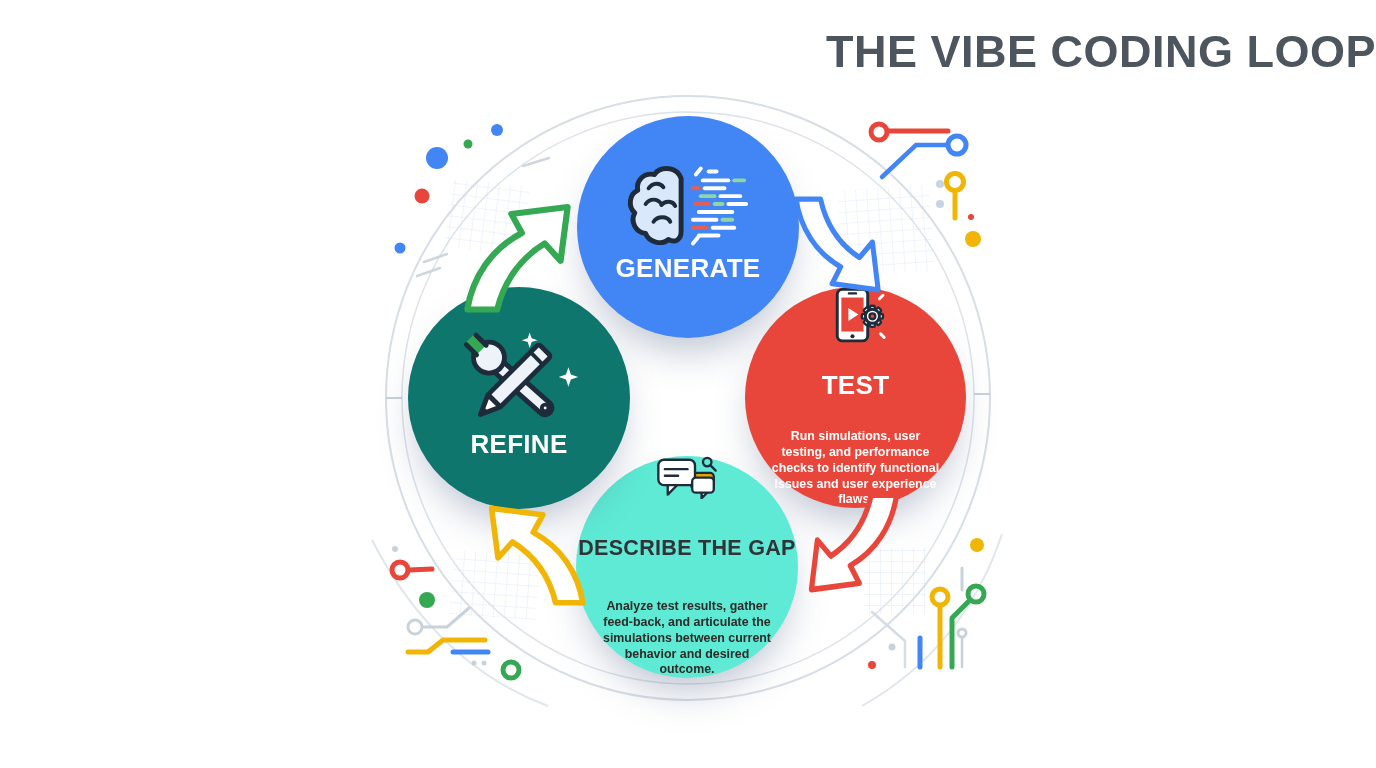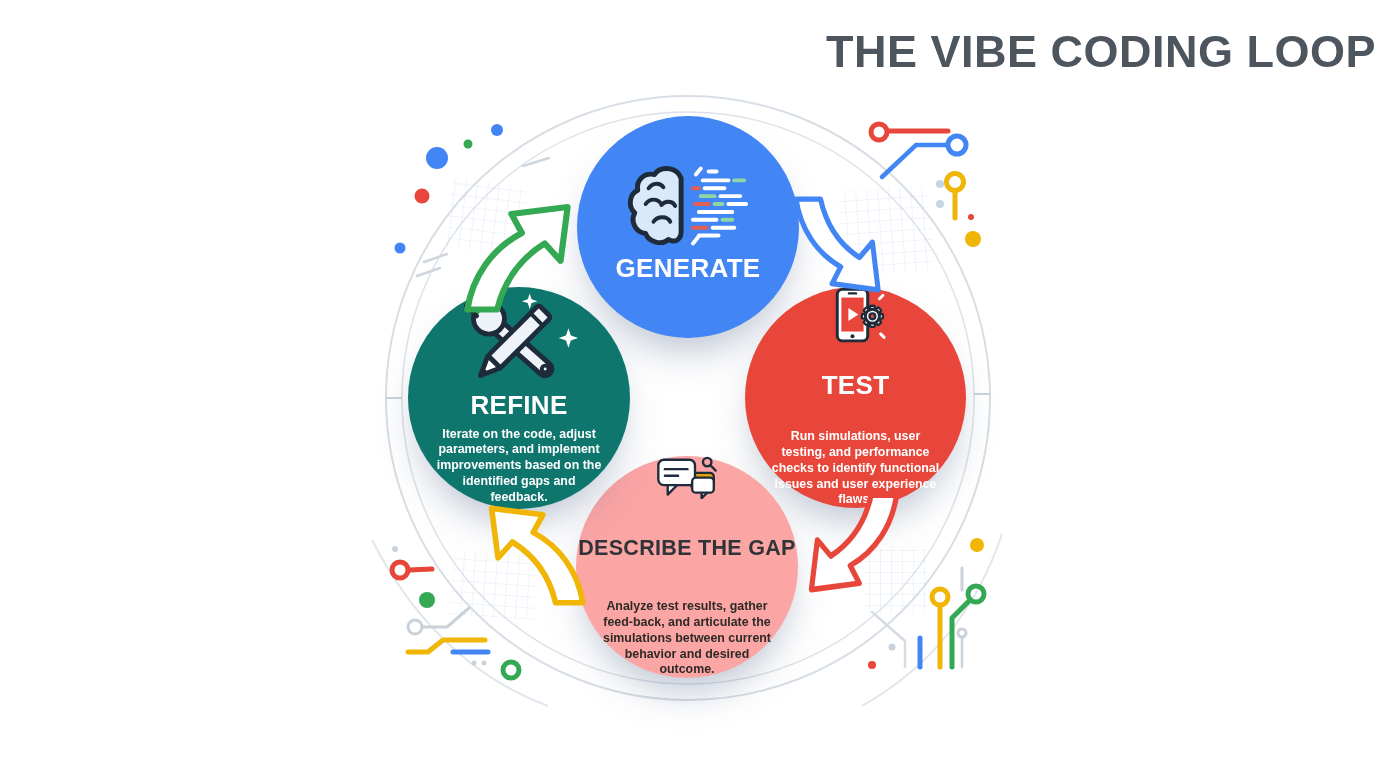--- a/index.html
+++ b/index.html
@@ -16,21 +16,21 @@
 
   .node{position:absolute;border-radius:50%;display:flex;flex-direction:column;
         align-items:center;justify-content:center;text-align:center;z-index:3;
         box-shadow:0 22px 38px -10px rgba(60,80,120,.35);}
   .node h2{margin:3px 0 6px;font-size:26px;font-weight:bold;color:#fff;letter-spacing:.3px;}
   .node p{margin:0;font-size:12.4px;line-height:1.27;color:#fff;padding:0 25px;font-weight:bold;}
   .node .icon{display:block;margin-bottom:2px;}
 
   .node-generate{left:577px;top:116px;width:222px;height:222px;background:#4285F4;}
   .node-test{left:745px;top:287px;width:221px;height:221px;background:#E8463A;gap:22px;}
-  .node-describe{left:576px;top:456px;width:222px;height:222px;background:#fca5a5;gap:32px;}
+  .node-describe{left:576px;top:456px;width:222px;height:222px;background:#5eead4;gap:32px;}
   .node-refine{left:408px;top:287px;width:222px;height:222px;background:#0f766e;}
 
   .node-describe h2{color:#303337;font-size:21.5px;}
   .node-describe p{color:#2b2a26;}
 
   .arrow{position:absolute;z-index:4;overflow:visible;}
   .arrow path{fill:#ffffff;stroke-width:7;stroke-linejoin:round;}
   .arrow-green{left:455px;top:200px;width:132px;height:113px;}
   .arrow-green path{stroke:#34A853;}
   .arrow-blue{left:786px;top:196px;width:108px;height:100px;transform:scaleY(-1);}
@@ -225,21 +225,20 @@
         <line x1="92" y1="41" x2="92" y2="59" stroke="#1e2b3a" stroke-width="4"></line>
         <path d="M30,41 L10,50 L30,59 Z" fill="#ffffff" stroke="#1e2b3a" stroke-width="5" stroke-linejoin="round"></path>
         <path d="M10,50 L18,46.5 L18,53.5 Z" fill="#1e2b3a"></path>
       </g>
       <g fill="#ffffff">
         <path d="M76,2 L78,8 L84,10 L78,12 L76,18 L74,12 L68,10 L74,8 Z"></path>
         <path d="M116,38 L118.5,45.5 L126,48 L118.5,50.5 L116,58 L113.5,50.5 L106,48 L113.5,45.5 Z"></path>
       </g>
     </svg>
     <h2>REFINE</h2>
-    <p>Iterate on the code, adjust parameters, and implement improvements based on the identified gaps and feedback.</p>
   </div>
 
   <svg class="arrow arrow-green" viewBox="0 0 150 130" preserveAspectRatio="none">
     <path d="M14,126 C20,88 42,56 76,38 L64,16 L128,8 L120,70 L102,50 C76,66 56,92 48,126 Z"></path>
   </svg>
   <svg class="arrow arrow-blue" viewBox="0 0 150 130" preserveAspectRatio="none">
     <path d="M14,126 C20,88 42,56 76,38 L64,16 L128,8 L120,70 L102,50 C76,66 56,92 48,126 Z"></path>
   </svg>
   <svg class="arrow arrow-red" viewBox="0 0 150 130" preserveAspectRatio="none">
     <path d="M14,126 C20,88 42,56 76,38 L64,16 L128,8 L120,70 L102,50 C76,66 56,92 48,126 Z"></path>

